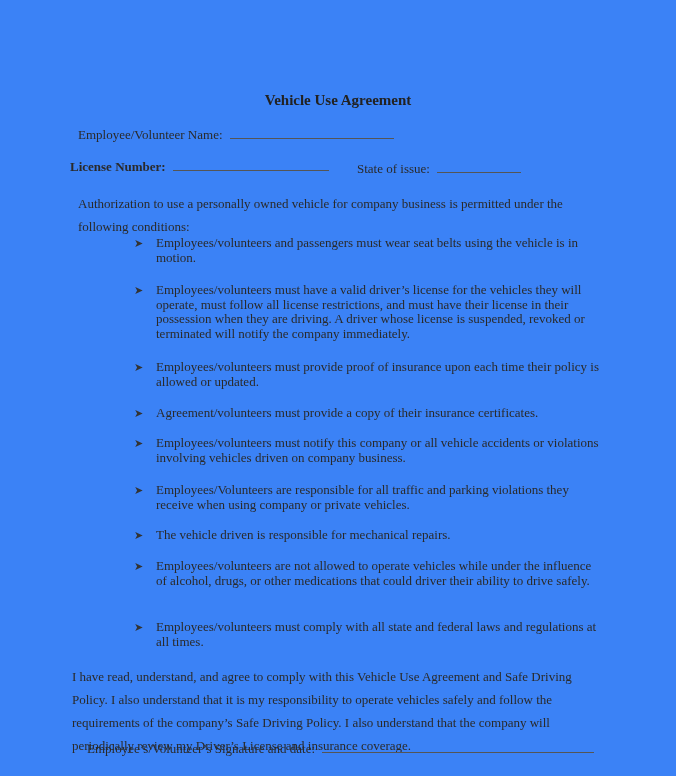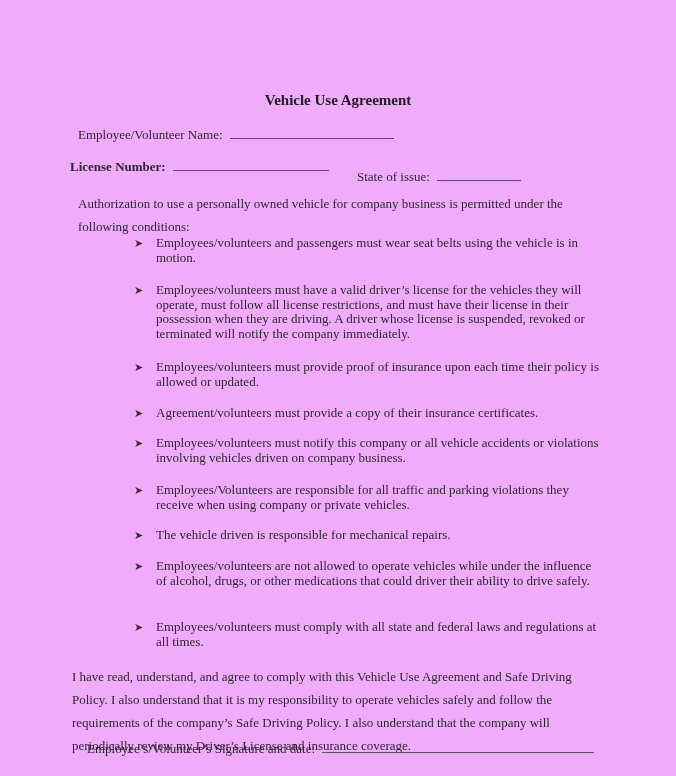--- a/index.html
+++ b/index.html
@@ -3,21 +3,21 @@
 <meta charset="utf-8">
 <style>
   html, body { margin:0; padding:0; }
   body {
     width:676px; height:776px; overflow:hidden;
     background:#fdfdfd;
     font-family:"Liberation Serif", serif;
     color:#2a2a2a;
     position:relative;
   }
-  .page { position:absolute; left:0; top:0; width:676px; height:776px; background:#f0abfc; }
+  .page { position:absolute; left:0; top:0; width:676px; height:776px; background:#3b82f6; }
   .title {
     position:absolute; left:0; width:676px; top:92px; text-align:center;
     font-weight:bold; font-size:15px; color:#222;
   }
   .field-row { position:absolute; font-size:13px; white-space:nowrap; }
   .blank { display:inline-block; border-bottom:1px solid #555; height:12px; vertical-align:baseline; margin-left:4px; }
   .para { position:absolute; font-size:13px; line-height:23px; }
   .bullets { position:absolute; left:134px; top:236px; width:470px; margin:0; padding:0; list-style:none; }
   .bullet { position:absolute; left:0; width:470px; font-size:13px; line-height:14.5px; }
   .bullet .arrow { position:absolute; left:0; top:0; font-size:11px; color:#333; }
@@ -33,21 +33,21 @@
   <div class="field-row" style="left:78px; top:126px;text-align:right;">
     <span>Employee/Volunteer Name:</span>
     <span class="blank" style="width:164px;"></span>
   </div>
 
   <div class="field-row" style="left:70px; top:158px;font-weight:bold;">
     <span>License Number:</span>
     <span class="blank" style="width:156px;"></span>
   </div>
 
-  <div class="field-row" style="left:357px; top:160px;margin-top:8px;">
+  <div class="field-row" style="left:357px; top:160px;">
     <span>State of issue:</span>
     <span class="blank" style="width:84px;"></span>
   </div>
 
   <div class="para" style="left:78px; top:192px; width:510px;">Authorization to use a personally owned vehicle for company business is permitted under the following conditions:</div>
 
   <div class="bullets">
     <div class="bullet" style="top:0px;">
       <span class="arrow">➤</span>
       <span class="txt">Employees/volunteers and passengers must wear seat belts using the vehicle is in motion.</span>

